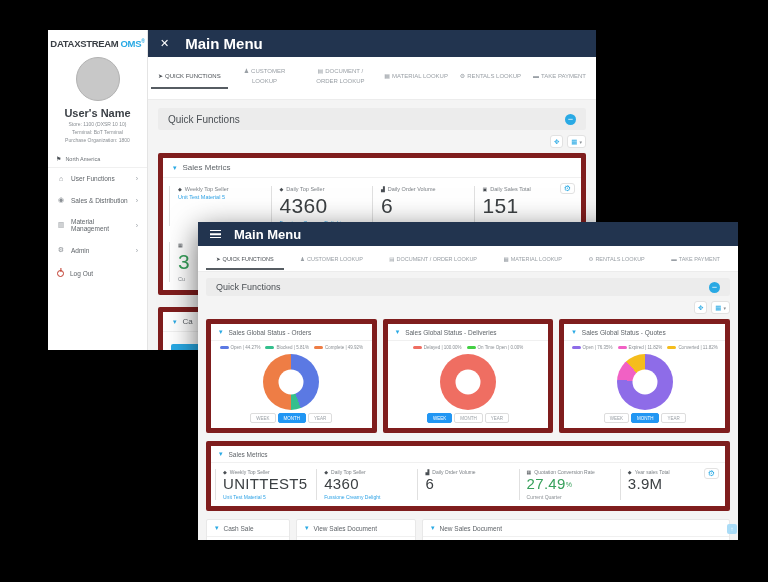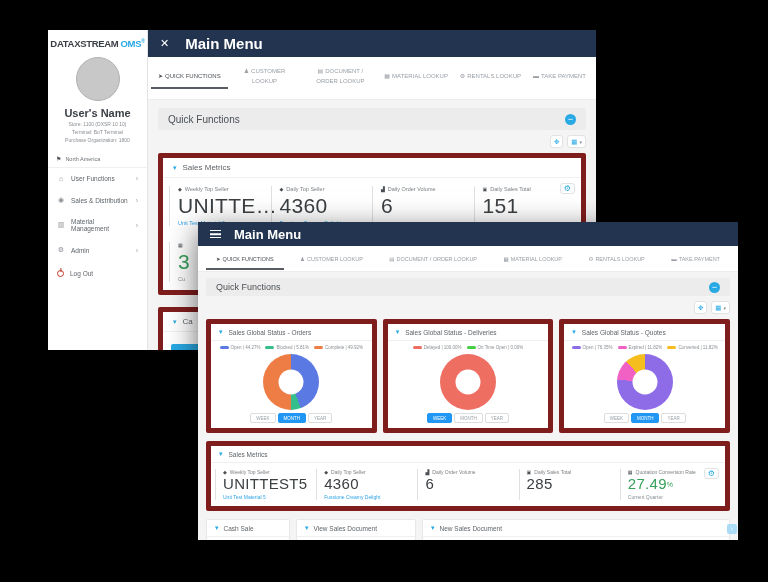--- a/index.html
+++ b/index.html
@@ -201,21 +201,20 @@
         <div class="card-head">
           <span class="chev">▾</span>
           <span>Sales Metrics</span>
         </div>
         <div class="metrics-row">
           <div class="metric">
             <div class="m-label">
                 <span class="m-icon">◆</span>
                 <span>Weekly Top Seller</span>
               </div>
-            <div class="m-value">UNITTE…</div>
             <div class="m-sub link">Unit Test Material 5</div>
           </div>
           <div class="metric">
             <div class="m-label">
                 <span class="m-icon">◆</span>
                 <span>Daily Top Seller</span>
               </div>
             <div class="m-value">4360</div>
             <div class="m-sub link">Fussione Creamy Delight</div>
           </div>
@@ -393,32 +392,32 @@
         </div>
         <div class="metric">
           <div class="m-label">
               <span class="m-icon">▟</span>
               <span>Daily Order Volume</span>
             </div>
           <div class="m-value">6</div>
         </div>
         <div class="metric">
           <div class="m-label">
-              <span class="m-icon">▣</span>
-              <span>Daily Sales Total</span>
-            </div>
-          <div class="m-value">285</div>
-        </div>
-        <div class="metric">
-          <div class="m-label">
               <span class="m-icon">▦</span>
               <span>Quotation Conversion Rate</span>
             </div>
           <div class="m-value green"><span>27.49</span><span class="unit">%</span></div>
           <div class="m-sub gray">Current Quarter</div>
+        </div>
+        <div class="metric">
+          <div class="m-label">
+              <span class="m-icon">◆</span>
+              <span>Year sales Total</span>
+            </div>
+          <div class="m-value">3.9M</div>
         </div>
         <span class="gear-btn">⚙</span>
       </div>
     </div>
 
     <div class="bottom-row">
       <div class="panel cash-panel">
         <div class="panel-head">
           <span class="chev">▾</span>
           <span>Cash Sale</span>

